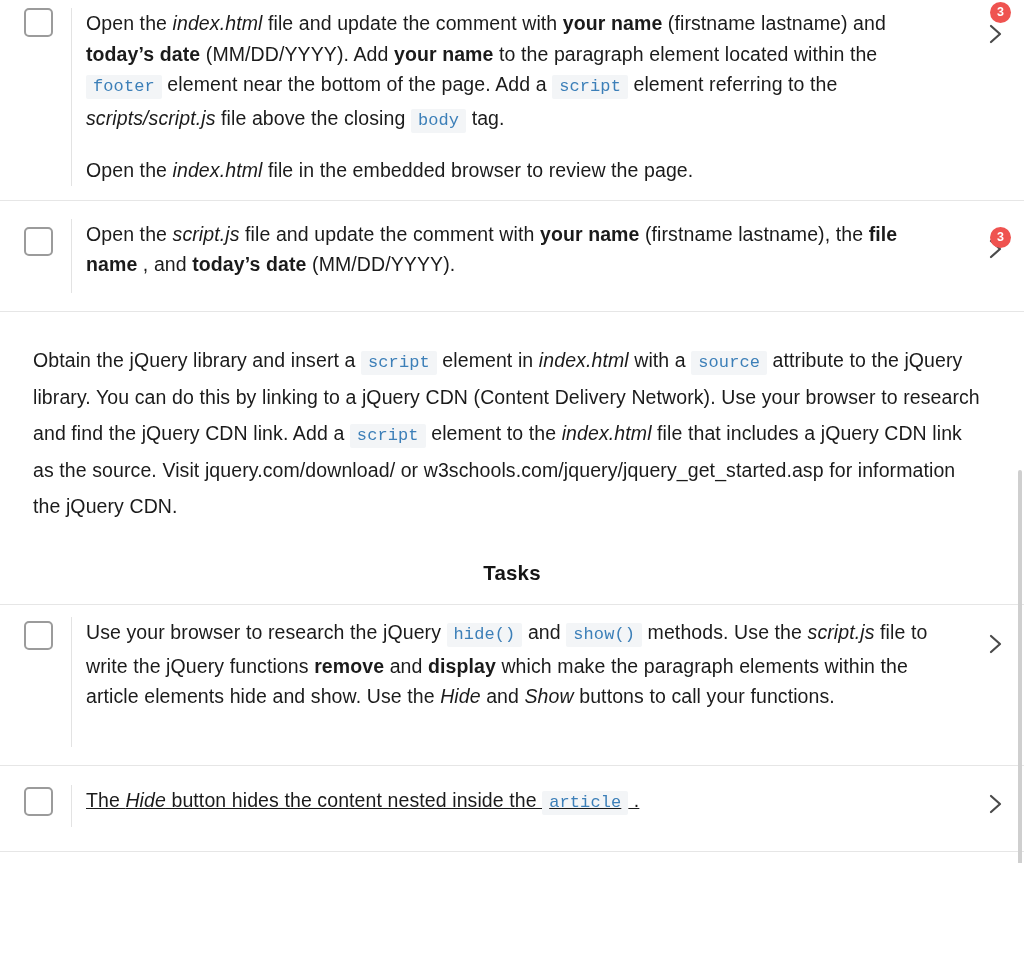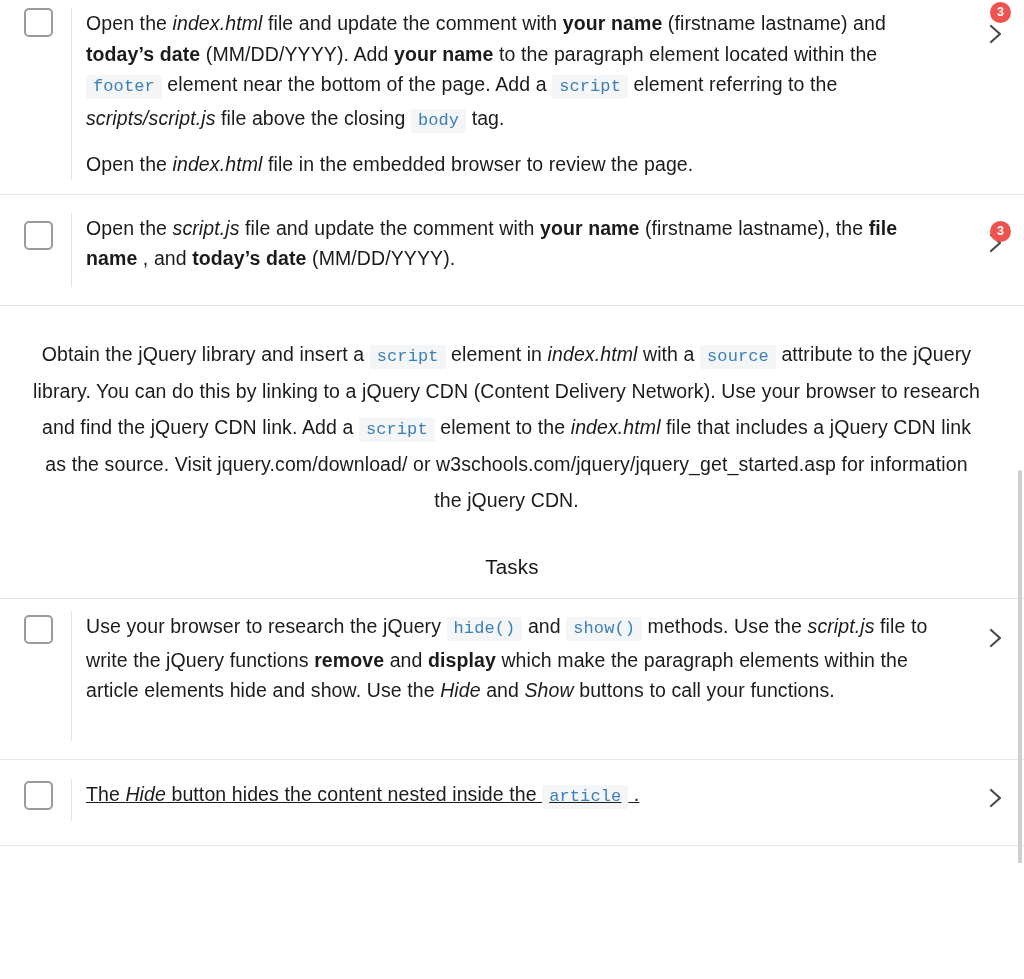--- a/index.html
+++ b/index.html
@@ -61,21 +61,21 @@
   }
 
   .task-text {
     font-size: 19.5px;
     line-height: 30.5px;
     color: #1b1b1b;
     margin: 0;
     padding-right: 18px;
     letter-spacing: 0.1px;
   }
-  .task-text + .task-text { margin-top: 13px; }
+  .task-text + .task-text { margin-top: 19px; }
 
   .chevron-cell {
     width: 56px;
     flex: 0 0 56px;
     position: relative;
     display: flex;
     justify-content: center;
     box-sizing: border-box;
   }
 
@@ -113,21 +113,21 @@
     line-height: 35.5px;
     color: #1b1b1b;
     margin: 0;
     letter-spacing: 0.1px;
   }
 
   
   .section-heading {
     text-align: center;
     font-size: 20.5px;
-    font-weight: normal;
+    font-weight: bold;
     color: #151515;
     margin: 0;
     letter-spacing: 0.2px;
   }
 
   
   .sep {
     height: 1px;
     background: #e6e6e6;
     width: 100%;
@@ -201,21 +201,21 @@
         <svg width="20" height="32" viewBox="0 0 20 32" fill="none" xmlns="http://www.w3.org/2000/svg">
           <path d="M5 8 L14 16 L5 24" stroke="#4a4a4a" stroke-width="2.2" stroke-linecap="round" stroke-linejoin="round"></path>
         </svg>
       </span>
       <span class="badge" style="top:8px;">3</span>
     </div>
   </div>
 
   <div class="sep"></div>
 
-  <div class="prose-block" style="padding-top:31px; padding-bottom:24px;text-align:center;">
+  <div class="prose-block" style="padding-top:31px; padding-bottom:24px;">
     <p class="prose-text">Obtain the jQuery library and insert a <code class="code">script</code> element in <em class="it">index.html</em> with a <code class="code">source</code> attribute to the jQuery library. You can do this by linking to a jQuery CDN (Content Delivery Network). Use your browser to research and find the jQuery CDN link. Add a <code class="code">script</code> element to the <em class="it">index.html</em> file that includes a jQuery CDN link as the source. Visit jquery.com/download/ or w3schools.com/jquery/jquery_get_started.asp for information the jQuery CDN.</p>
   </div>
 
   <div style="padding:13px 0 19px 0;">
     <div class="section-heading">Tasks</div>
   </div>
 
   <div class="sep"></div>
 
   <div class="task-row" style="padding-top:12px; padding-bottom:18px; min-height:153px;">

